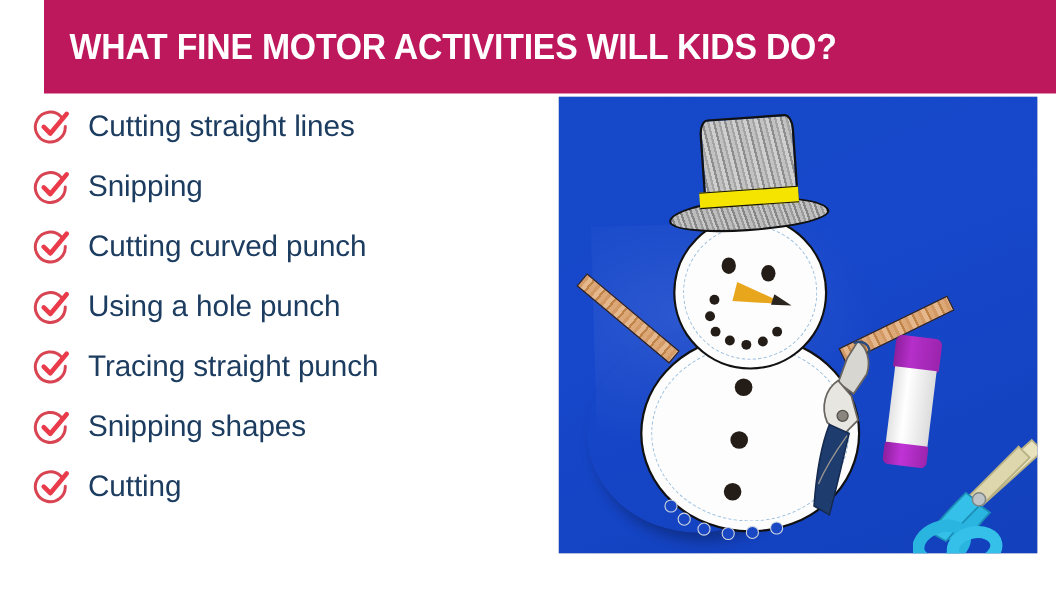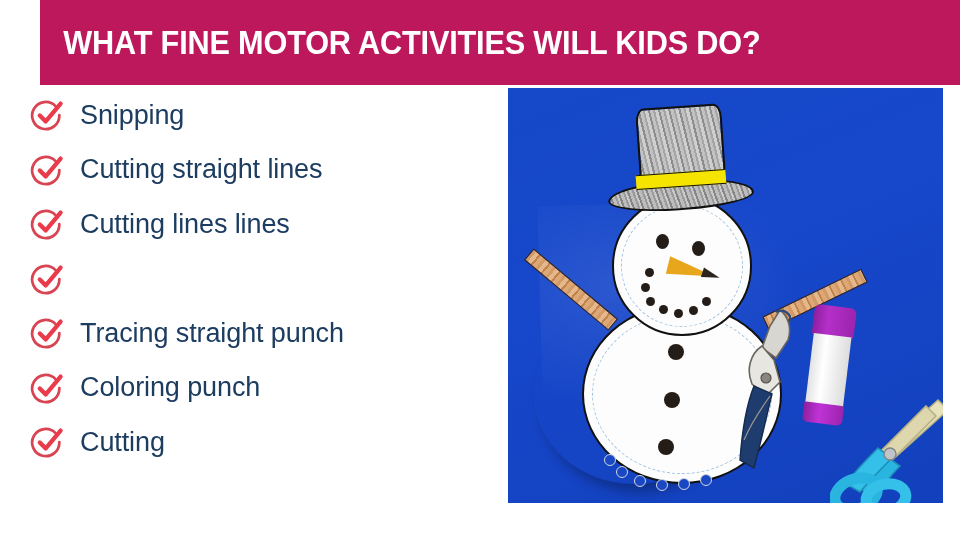--- a/index.html
+++ b/index.html
@@ -301,61 +301,62 @@
     <div id="header-title">WHAT FINE MOTOR ACTIVITIES WILL KIDS DO?</div>
   </div>
 
   <div id="activity-list">
 
     <div class="list-item">
       <svg class="check-icon" viewBox="0 0 40 40">
         <path d="M30 9.5 A16 16 0 1 0 34.5 20" fill="none" stroke="#d94452" stroke-width="3.2" stroke-linecap="round"></path>
         <path d="M11.5 20.5 L18.5 27.5 L36 6.5" fill="none" stroke="#ea3b4b" stroke-width="5" stroke-linecap="round" stroke-linejoin="round"></path>
       </svg>
+      <span class="item-label">Cutting straight lines</span>
+    </div>
+
+    <div class="list-item">
+      <svg class="check-icon" viewBox="0 0 40 40">
+        <path d="M30 9.5 A16 16 0 1 0 34.5 20" fill="none" stroke="#d94452" stroke-width="3.2" stroke-linecap="round"></path>
+        <path d="M11.5 20.5 L18.5 27.5 L36 6.5" fill="none" stroke="#ea3b4b" stroke-width="5" stroke-linecap="round" stroke-linejoin="round"></path>
+      </svg>
       <span class="item-label">Snipping</span>
     </div>
 
     <div class="list-item">
       <svg class="check-icon" viewBox="0 0 40 40">
         <path d="M30 9.5 A16 16 0 1 0 34.5 20" fill="none" stroke="#d94452" stroke-width="3.2" stroke-linecap="round"></path>
         <path d="M11.5 20.5 L18.5 27.5 L36 6.5" fill="none" stroke="#ea3b4b" stroke-width="5" stroke-linecap="round" stroke-linejoin="round"></path>
       </svg>
-      <span class="item-label">Cutting straight lines</span>
-    </div>
-
-    <div class="list-item">
-      <svg class="check-icon" viewBox="0 0 40 40">
-        <path d="M30 9.5 A16 16 0 1 0 34.5 20" fill="none" stroke="#d94452" stroke-width="3.2" stroke-linecap="round"></path>
-        <path d="M11.5 20.5 L18.5 27.5 L36 6.5" fill="none" stroke="#ea3b4b" stroke-width="5" stroke-linecap="round" stroke-linejoin="round"></path>
-      </svg>
-      <span class="item-label">Cutting lines lines</span>
-    </div>
-
-    <div class="list-item">
-      <svg class="check-icon" viewBox="0 0 40 40">
-        <path d="M30 9.5 A16 16 0 1 0 34.5 20" fill="none" stroke="#d94452" stroke-width="3.2" stroke-linecap="round"></path>
-        <path d="M11.5 20.5 L18.5 27.5 L36 6.5" fill="none" stroke="#ea3b4b" stroke-width="5" stroke-linecap="round" stroke-linejoin="round"></path>
-      </svg>
+      <span class="item-label">Cutting curved punch</span>
+    </div>
+
+    <div class="list-item">
+      <svg class="check-icon" viewBox="0 0 40 40">
+        <path d="M30 9.5 A16 16 0 1 0 34.5 20" fill="none" stroke="#d94452" stroke-width="3.2" stroke-linecap="round"></path>
+        <path d="M11.5 20.5 L18.5 27.5 L36 6.5" fill="none" stroke="#ea3b4b" stroke-width="5" stroke-linecap="round" stroke-linejoin="round"></path>
+      </svg>
+      <span class="item-label">Using a hole punch</span>
     </div>
 
     <div class="list-item">
       <svg class="check-icon" viewBox="0 0 40 40">
         <path d="M30 9.5 A16 16 0 1 0 34.5 20" fill="none" stroke="#d94452" stroke-width="3.2" stroke-linecap="round"></path>
         <path d="M11.5 20.5 L18.5 27.5 L36 6.5" fill="none" stroke="#ea3b4b" stroke-width="5" stroke-linecap="round" stroke-linejoin="round"></path>
       </svg>
       <span class="item-label">Tracing straight punch</span>
     </div>
 
 
     <div class="list-item">
       <svg class="check-icon" viewBox="0 0 40 40">
         <path d="M30 9.5 A16 16 0 1 0 34.5 20" fill="none" stroke="#d94452" stroke-width="3.2" stroke-linecap="round"></path>
         <path d="M11.5 20.5 L18.5 27.5 L36 6.5" fill="none" stroke="#ea3b4b" stroke-width="5" stroke-linecap="round" stroke-linejoin="round"></path>
       </svg>
-      <span class="item-label">Coloring punch</span>
+      <span class="item-label">Snipping shapes</span>
     </div>
 
     <div class="list-item">
       <svg class="check-icon" viewBox="0 0 40 40">
         <path d="M30 9.5 A16 16 0 1 0 34.5 20" fill="none" stroke="#d94452" stroke-width="3.2" stroke-linecap="round"></path>
         <path d="M11.5 20.5 L18.5 27.5 L36 6.5" fill="none" stroke="#ea3b4b" stroke-width="5" stroke-linecap="round" stroke-linejoin="round"></path>
       </svg>
       <span class="item-label">Cutting</span>
     </div>
 

